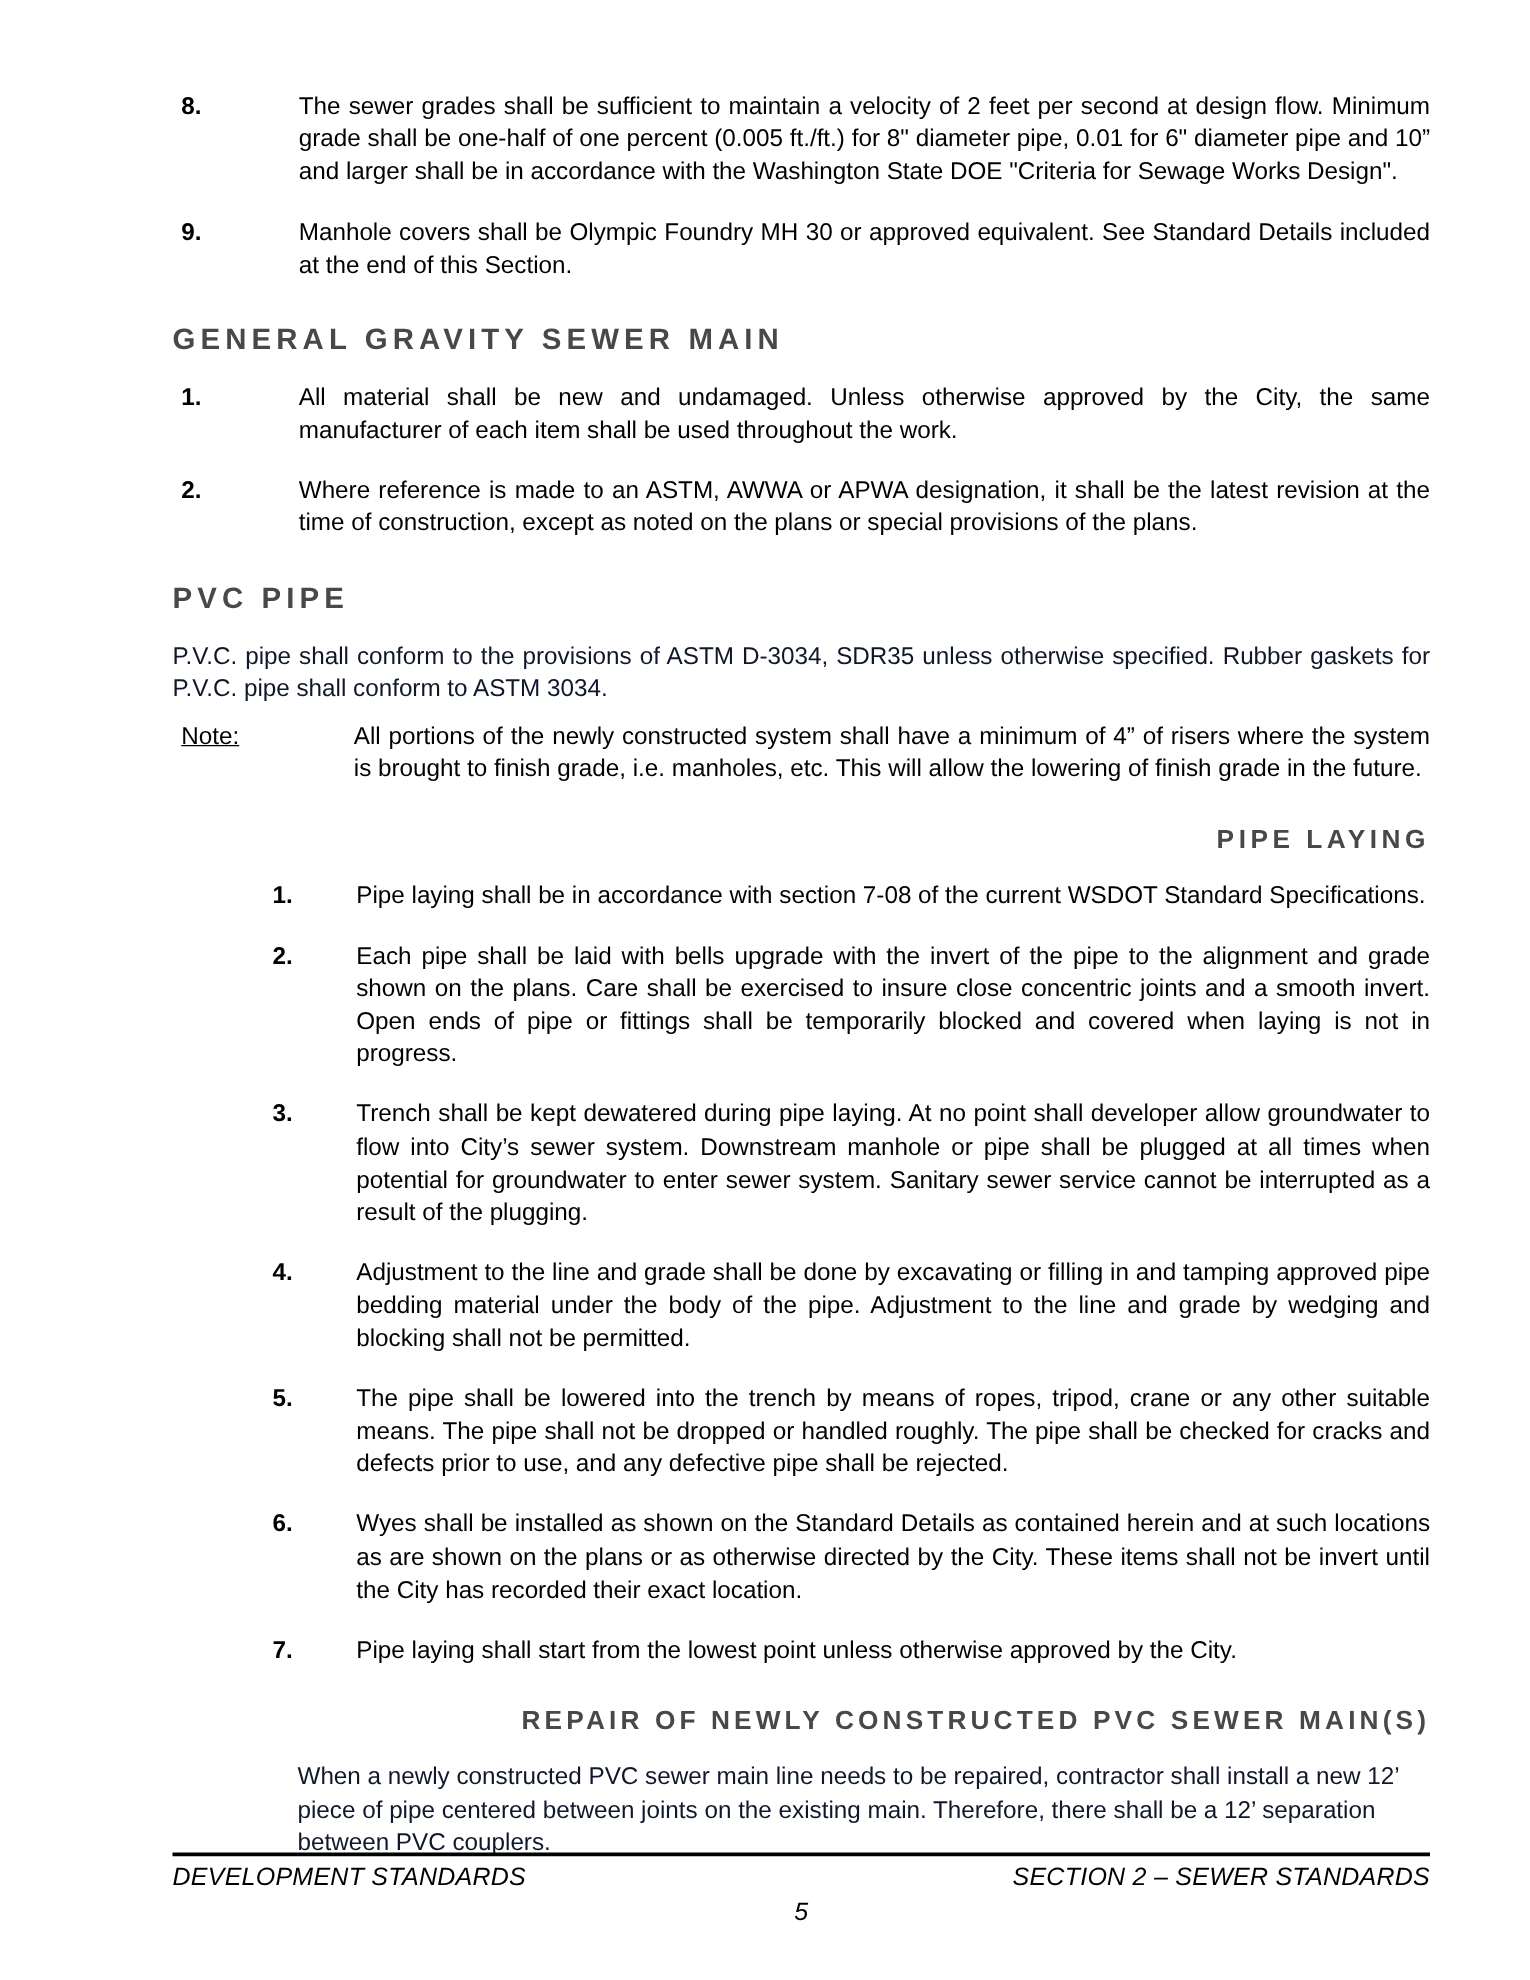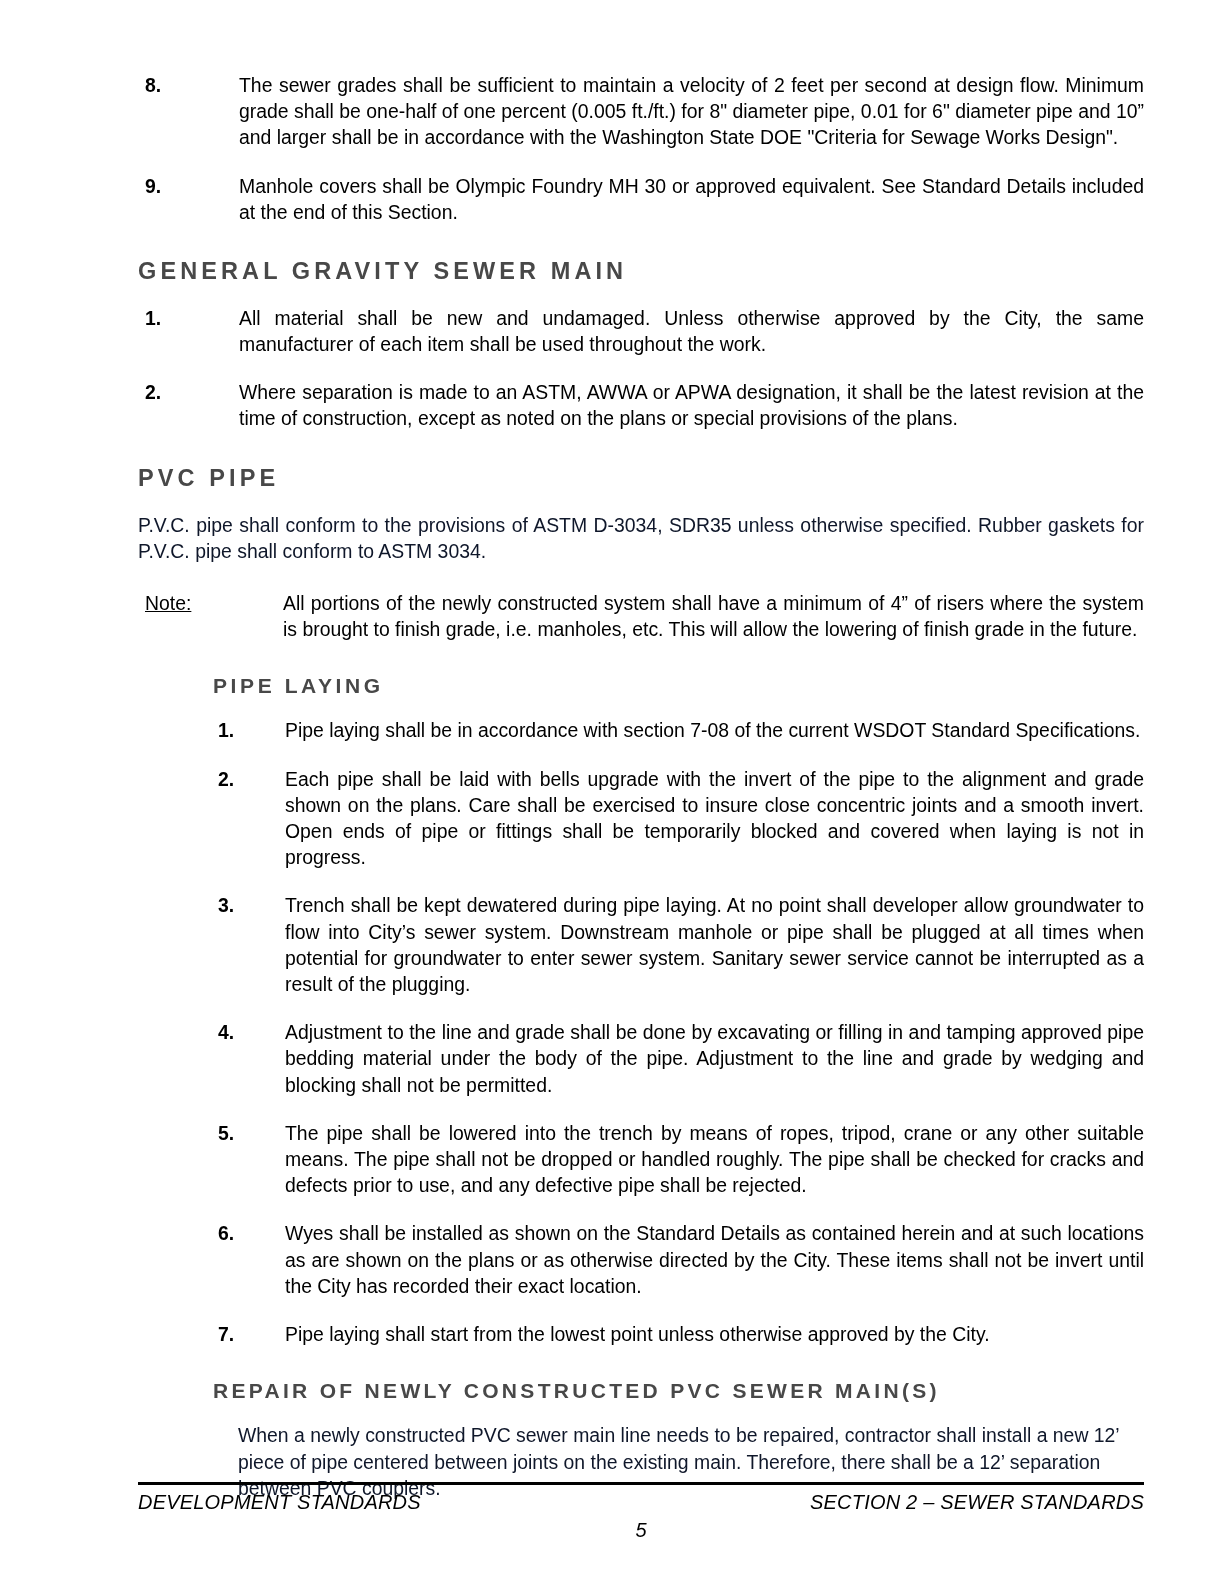--- a/index.html
+++ b/index.html
@@ -36,20 +36,21 @@
     line-height: 1.1;
     white-space: nowrap;
   }
   .h-sub {
     font-size: 21px;
     font-weight: bold;
     color: #484848;
     letter-spacing: 3.6px;
     line-height: 1.1;
     white-space: nowrap;
+    text-align: right;
   }
   .h-sub.wide { letter-spacing: 3.3px; }
 
   .mt-major   { margin-top: 34px; }
   .mb-major   { margin-bottom: 20px; }
   .mt-sub     { margin-top: 32px; }
   .mb-sub     { margin-bottom: 20px; }
 
   
   .para {
@@ -82,21 +83,21 @@
     line-height: 26.2px;
     text-align: justify;
     text-justify: inter-word;
   }
 
   
   .lvl1 .num   { left: 7px; }
   .lvl1 .itext { margin-left: 101px; }
 
   
-  .note-row { position: relative; margin-top: 26px; }
+  .note-row { position: relative; margin-top: 12px; }
   .note-label {
     position: absolute;
     left: 7px;
     top: 0;
     font-size: 19.4px;
     line-height: 26.2px;
     text-decoration: underline;
   }
   .note-row .itext { margin-left: 145px; }
 
@@ -162,21 +163,21 @@
 
     <div class="h-major mt-major mb-major">GENERAL GRAVITY SEWER MAIN</div>
 
     <div class="lvl1">
       <div class="item">
         <span class="num">1.</span>
         <div class="itext">All material shall be new and undamaged.  Unless otherwise approved by the City, the same manufacturer of each item shall be used throughout the work.</div>
       </div>
       <div class="item">
         <span class="num">2.</span>
-        <div class="itext">Where separation is made to an ASTM, AWWA or APWA designation, it shall be the latest revision at the time of construction, except as noted on the plans or special provisions of the plans.</div>
+        <div class="itext">Where reference is made to an ASTM, AWWA or APWA designation, it shall be the latest revision at the time of construction, except as noted on the plans or special provisions of the plans.</div>
       </div>
     </div>
 
     <div class="h-major mt-major mb-major">PVC PIPE</div>
     <div class="para">P.V.C. pipe shall conform to the provisions of ASTM D-3034, SDR35 unless otherwise specified.  Rubber gaskets for P.V.C. pipe shall conform to ASTM 3034.</div>
 
 
     <div class="note-row">
       <span class="note-label">Note:</span>
       <div class="itext">All portions of the newly constructed system shall have a minimum of 4” of risers where the system is brought to finish grade, i.e. manholes, etc.  This will allow the lowering of finish grade in the future.</div>

